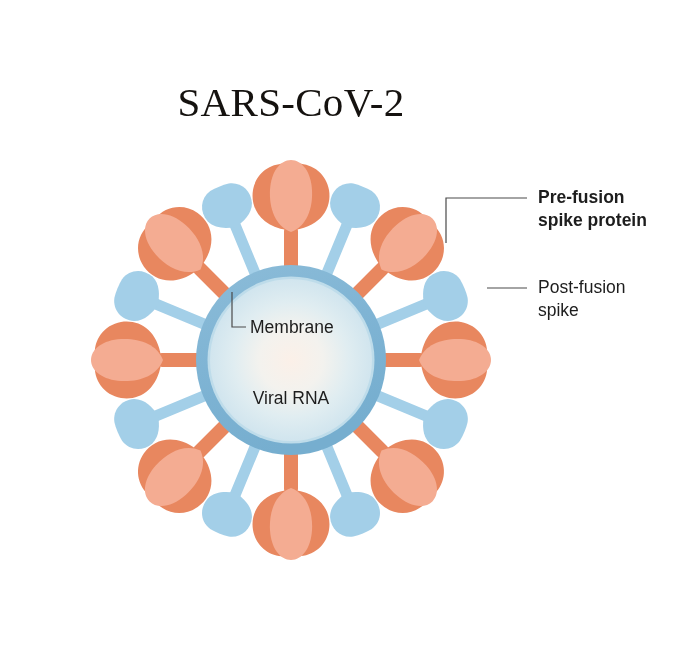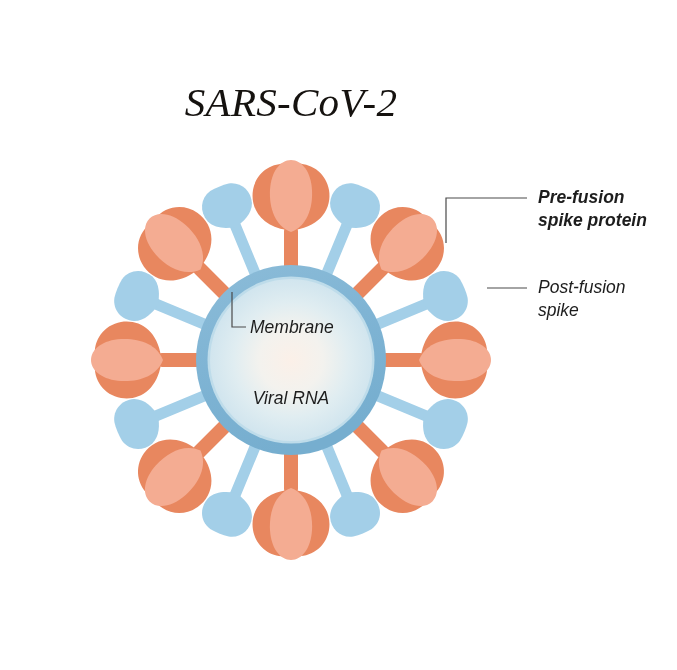--- a/index.html
+++ b/index.html
@@ -10,21 +10,20 @@
     width: 677px;
     height: 670px;
     background: #ffffff;
     font-family: "Liberation Sans", sans-serif;
     overflow: hidden;
     position: relative;
   }
   #figure-root {
     position: absolute;
     inset: 0;
-    font-style: italic;
   }
   svg.figure {
     display: block;
     width: 677px;
     height: 670px;
   }
   .title-text {
     font-family: "Liberation Serif", serif;
     font-size: 41px;
     fill: #15120f;

